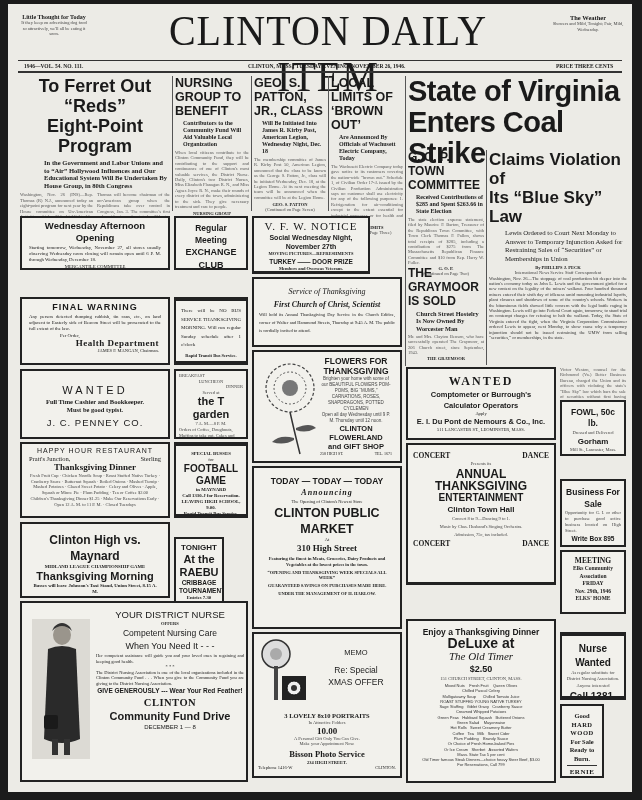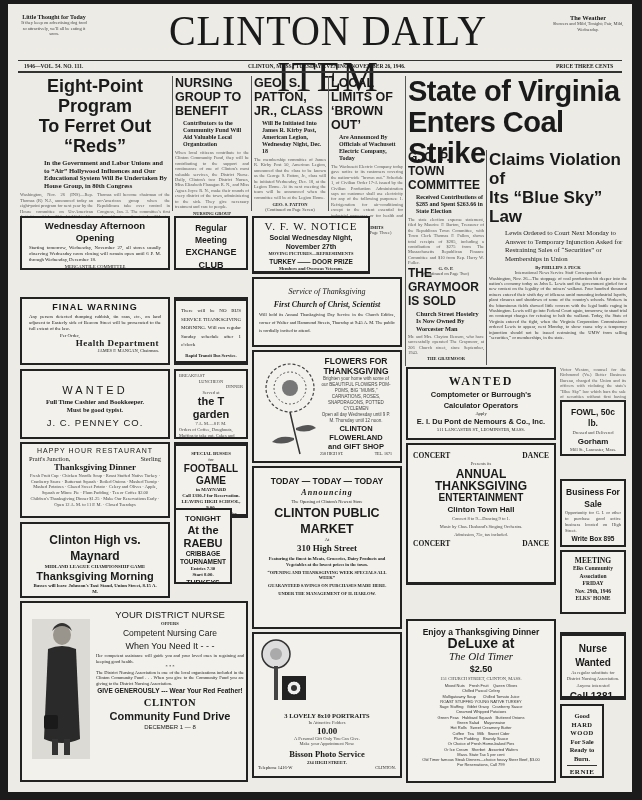--- a/index.html
+++ b/index.html
@@ -28,22 +28,22 @@
     <div class="b" style="font-size:6.5px">The Weather</div>
     <div class="tiny">Showers and Mild, Tonight; Fair, Mild, Wednesday.</div>
   </div>
   <div class="abs" style="left:10px;top:56px;width:604px;height:1px;background:#333"></div>
   <div class="abs b" style="left:16px;top:59px;font-size:5.5px">1946—VOL. 54.   NO. 111.</div>
   <div class="abs b" style="left:240px;top:59px;font-size:5.5px">CLINTON, MASS., TUESDAY EVENING, NOVEMBER 26, 1946.</div>
   <div class="abs b" style="left:548px;top:59px;font-size:5.5px">PRICE THREE CENTS</div>
   <div class="abs" style="left:10px;top:67px;width:604px;height:2px;background:#333"></div>
 
   <div class="abs" style="left:12px;top:72px;width:150px">
+    <div class="cond b" style="font-size:18px;line-height:20px;text-align:center">To Ferret Out “Reds”</div>
     <div class="cond b" style="font-size:18px;line-height:20px;text-align:center">Eight-Point Program</div>
-    <div class="cond b" style="font-size:18px;line-height:20px;text-align:center">To Ferret Out “Reds”</div>
     <div class="b" style="font-size:6.6px;line-height:7.6px;padding:3px 0 3px 24px">In the Government and Labor Unions and to “Air” Hollywood Influences and Our Educational System Will Be Undertaken By House Group, in 80th Congress</div>
     <div style="display:flex;gap:4px">
       <div class="col-text" style="width:73px">Washington, Nov. 26 (INS)—Rep. Thomas (R) N.J., announced today an eight-point program for next year by the House committee on Un-American Activities which will be highlighted by efforts to ferret out Communists in the government and labor unions.</div>
       <div style="width:73px">
         <div class="col-text">Thomas will become chairman of the un-American group when the Republicans take over control in Congress, Jan. 3. The committee's first order of business, he stated, will be to: 1. Expose and ferret out Communists and communist sympathizers in the Federal government. 2. “Spotlight” the “spectacle” of labor union leaders.</div>
         <div class="b" style="font-size:4.5px;text-align:center">EIGHT-POINT</div>
         <div class="tiny" style="text-align:center">(Continued on Page Eight)</div>
       </div>
     </div>
   </div>
@@ -162,21 +162,21 @@
   <div class="box" style="left:166px;top:438px;width:74px;height:76px;border-top-width:4px;border-bottom-width:4px">
     <div class="b" style="font-size:4.8px;line-height:6px;margin-top:3px">SPECIAL BUSSES</div>
     <div style="font-size:4.8px;line-height:6px">for</div>
     <div class="cond b" style="font-size:10px;line-height:12px">FOOTBALL GAME</div>
     <div class="b" style="font-size:4.8px;line-height:6px">in MAYNARD</div>
     <div class="b" style="font-size:4.8px;line-height:6px">Call 1330-J for Reservation.</div>
     <div class="b" style="font-size:4.8px;line-height:6px">LEAVING HIGH SCHOOL,</div>
     <div class="b" style="font-size:4.8px;line-height:6px">9.00.</div>
     <div class="b" style="font-size:4.8px;line-height:6px">Rapid Transit Bus Service.</div>
   </div>
-  <div class="box" style="left:166px;top:504px;width:58px;height:76px">
+  <div class="box" style="left:166px;top:533px;width:50px;height:76px">
     <div class="sans b" style="font-size:8px;line-height:10px;margin-top:2px">TONIGHT</div>
     <div class="cond b" style="font-size:11px;line-height:13px">At the RAEBU</div>
     <div class="sans b" style="font-size:6.5px;line-height:8px">CRIBBAGE</div>
     <div class="sans b" style="font-size:6.5px;line-height:8px">TOURNAMENT</div>
     <div class="b" style="font-size:4.8px;line-height:6px">Entries 7.30</div>
     <div class="b" style="font-size:4.8px;line-height:6px">Start 8.00.</div>
     <div class="sans b" style="font-size:7px;line-height:9px">TURKEYS</div>
   </div>
 
   <div class="box" style="left:12px;top:597px;width:228px;height:181px">
@@ -253,20 +253,25 @@
   </div>
   <div class="box" style="left:244px;top:628px;width:150px;height:146px">
     <svg class="abs" style="left:6px;top:4px" width="50" height="70" viewBox="0 0 50 70">
       <circle cx="16" cy="16" r="14" fill="#ddd" stroke="#333" stroke-width="1.5"></circle>
       <circle cx="16" cy="16" r="6" fill="#aaa"></circle>
       <rect x="14" y="28" width="4" height="34" fill="#444"></rect>
       <rect x="22" y="38" width="24" height="24" fill="#222"></rect>
       <circle cx="34" cy="50" r="7" fill="#eee" stroke="#111" stroke-width="1"></circle>
       <circle cx="34" cy="50" r="3" fill="#333"></circle>
     </svg>
+    <div class="abs sans" style="left:60px;top:12px;width:84px;text-align:center">
+      <div style="font-size:7.5px;line-height:14px">MEMO</div>
+      <div style="font-size:8.5px;line-height:12px;margin-top:4px">Re: Special</div>
+      <div style="font-size:8.5px;line-height:12px">XMAS OFFER</div>
+    </div>
     <div class="abs" style="left:2px;top:78px;width:142px;text-align:center">
       <div class="b" style="font-size:6.5px;line-height:8px">3 LOVELY 8x10 PORTRAITS</div>
       <div class="tiny">In Attractive Folders</div>
       <div class="b" style="font-size:9px;line-height:10px">10.00</div>
       <div class="tiny">A Personal Gift Only You Can Give.</div>
       <div class="tiny">Make your Appointment Now.</div>
       <div class="b" style="font-size:8.5px;line-height:11px;margin-top:2px">Bisson Photo Service</div>
       <div class="b" style="font-size:4.5px">234 HIGH STREET.</div>
       <div style="display:flex;justify-content:space-between;font-size:4.5px;padding:0 2px">
         <span>Telephone 1416-W</span>

